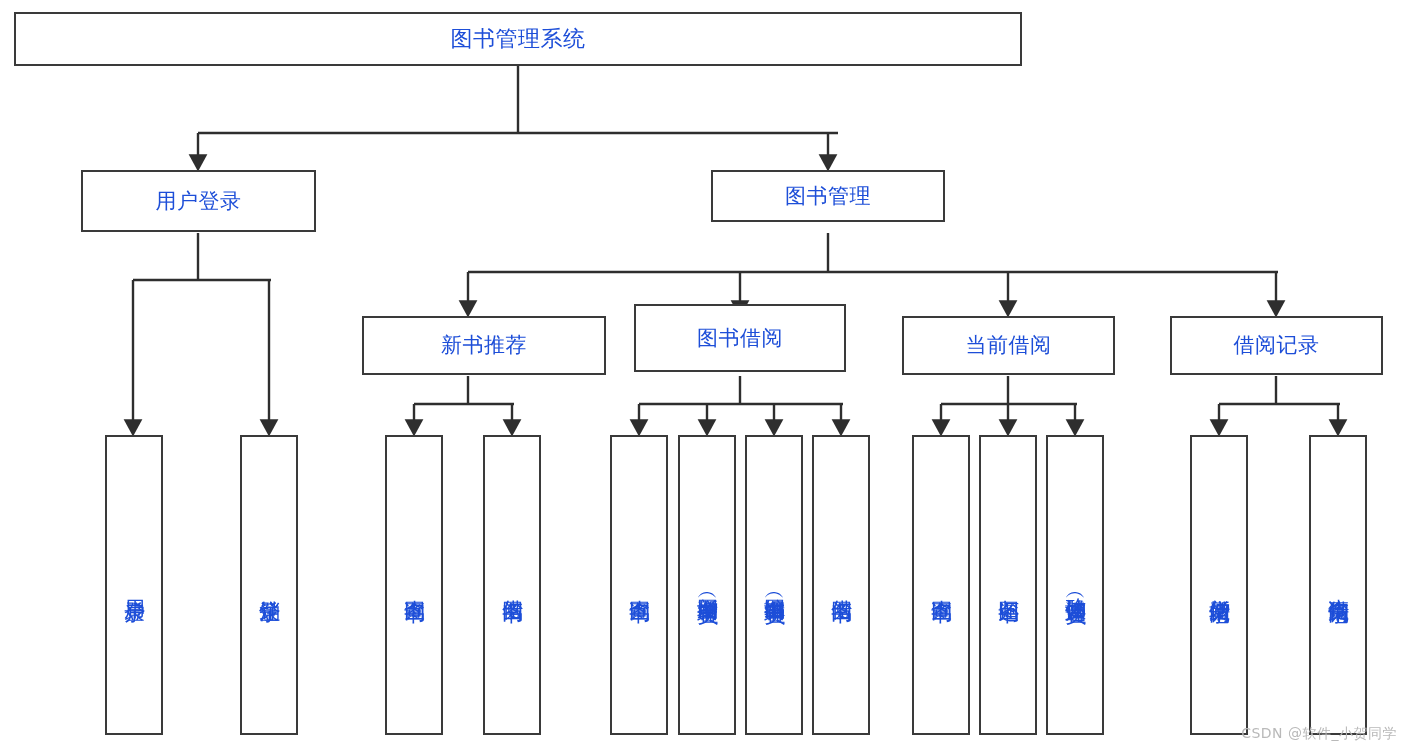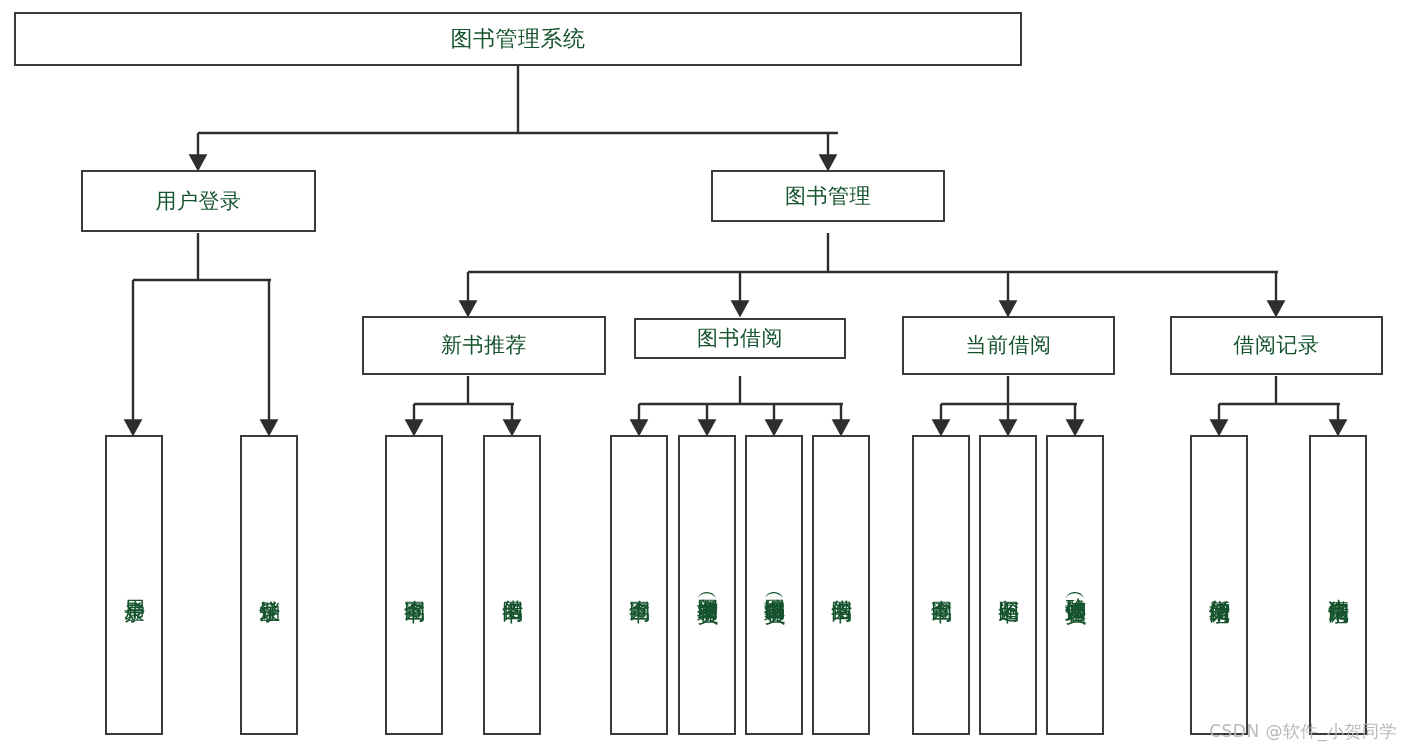--- a/index.html
+++ b/index.html
@@ -29,21 +29,21 @@
     position: absolute;
     box-sizing: border-box;
     background: #ffffff;
     border: 2.2px solid #3a3a3a;
     display: flex;
     align-items: center;
     justify-content: center;
     z-index: 3;
   }
   .node-label {
-    color: #14532d;
+    color: #1d4ed8;
     text-align: center;
     line-height: 1.28;
     letter-spacing: 0.5px;
     white-space: nowrap;
     font-family: Liberation Serif, serif;
   }
   
   .node.horiz .node-label {
     font-size: 21px;
   }
@@ -61,21 +61,21 @@
     font-size: 21px;
     line-height: 1.12;
     letter-spacing: 1px;
     max-height: 100%;
     white-space: nowrap;
   }
   #watermark {
     position: absolute;
     right: 8px;
     bottom: 4px;
-    font-size: 17px;
+    font-size: 14px;
     color: #b9b9b9;
     letter-spacing: 0.5px;
     z-index: 6;
     white-space: nowrap;
   }
 </style>
 </head>
 <body>
 
 <div id="diagram-canvas">
@@ -137,21 +137,21 @@
   <div class="node horiz" style="left:81px; top:170px; width:235px; height:62px;">
     <span class="node-label">用户登录</span>
   </div>
   <div class="node horiz" style="left:711px; top:170px; width:234px; height:52px;">
     <span class="node-label">图书管理</span>
   </div>
 
   <div class="node horiz" style="left:362px; top:316px; width:244px; height:59px;">
     <span class="node-label">新书推荐</span>
   </div>
-  <div class="node horiz" style="left:634px; top:318px; width:212px; height:41px;">
+  <div class="node horiz" style="left:634px; top:304px; width:212px; height:68px;">
     <span class="node-label">图书借阅</span>
   </div>
   <div class="node horiz" style="left:1170px; top:316px; width:213px; height:59px;">
     <span class="node-label">借阅记录</span>
   </div>
   <div class="node horiz" style="left:902px; top:316px; width:213px; height:59px;">
     <span class="node-label">当前借阅</span>
   </div>
 
   <div class="node vert" style="left:105px; top:435px; width:58px; height:300px;">

